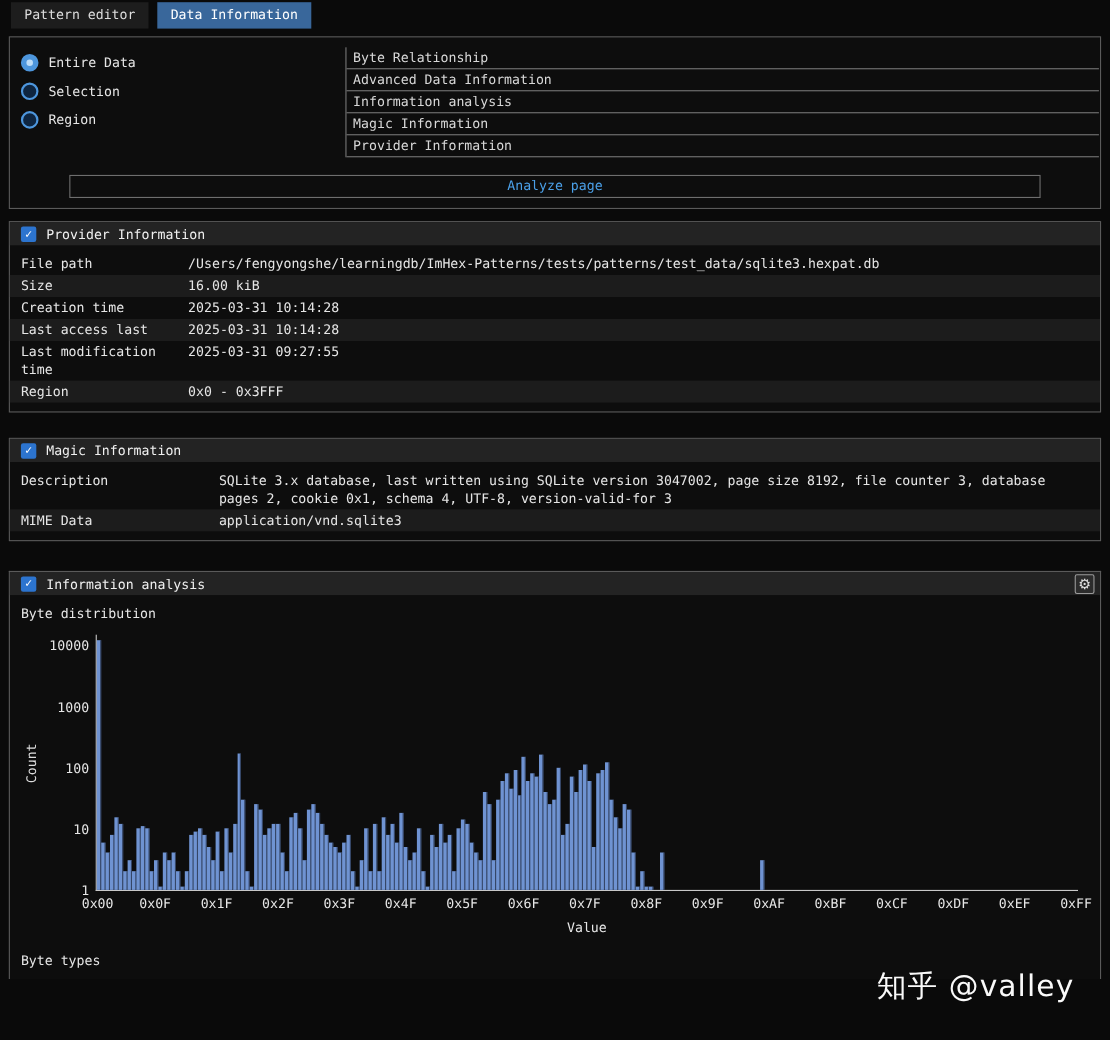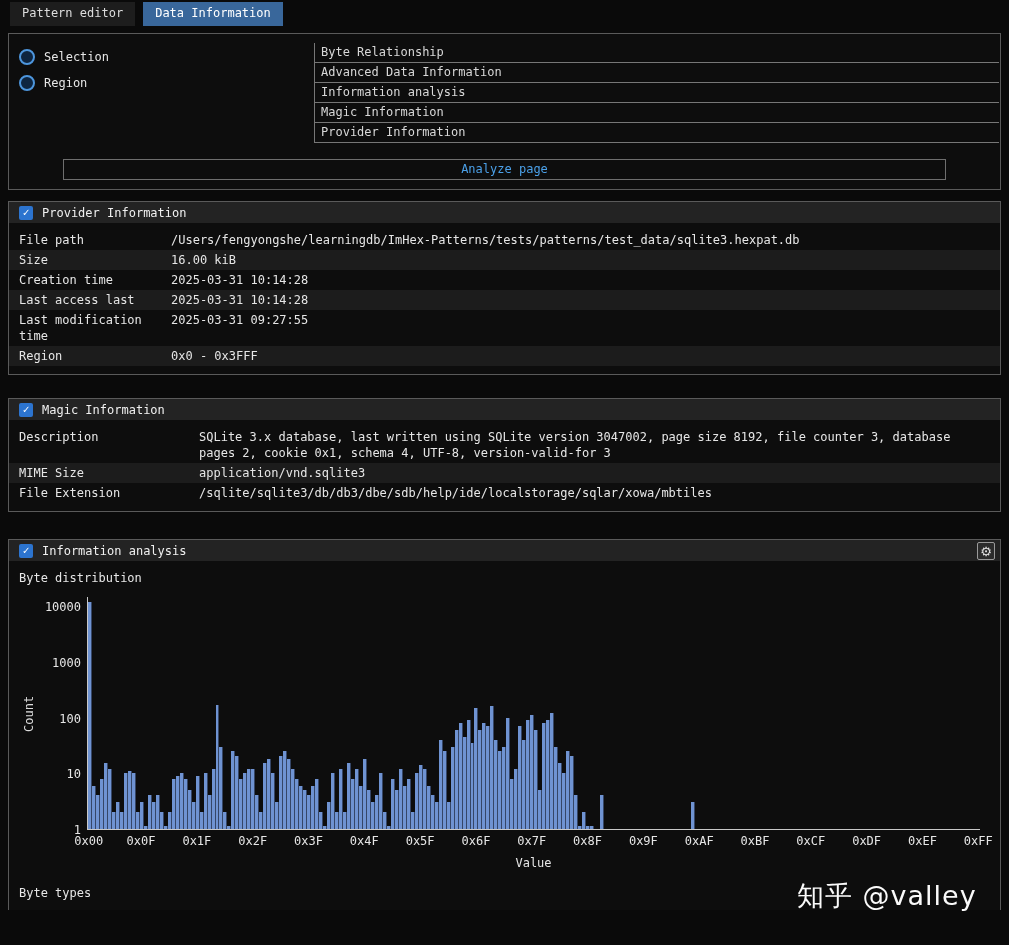--- a/index.html
+++ b/index.html
@@ -115,20 +115,24 @@
 
   <div class="tabbar">
     <div class="tab">Pattern editor</div>
     <div class="tab active">Data Information</div>
   </div>
 
   <section class="panel settings">
     <div class="settings-body">
       <div class="radio-col">
         <div class="radio-row">
+          <span class="radio selected"></span>
+          <span>Entire Data</span>
+        </div>
+        <div class="radio-row">
           <span class="radio"></span>
           <span>Selection</span>
         </div>
         <div class="radio-row">
           <span class="radio"></span>
           <span>Region</span>
         </div>
       </div>
       <div class="analyzer-list">
         <div class="analyzer-item">Byte Relationship</div>
@@ -182,26 +186,22 @@
           <span class="check">✓</span>
         </span>
       <span class="panel-title">Magic Information</span>
     </div>
     <div class="table">
       <div class="trow">
         <div class="tlabel m-label">Description</div>
         <div class="tvalue">SQLite 3.x database, last written using SQLite version 3047002, page size 8192, file counter 3, database pages 2, cookie 0x1, schema 4, UTF-8, version-valid-for 3</div>
       </div>
       <div class="trow">
-        <div class="tlabel m-label">MIME Size</div>
+        <div class="tlabel m-label">MIME Data</div>
         <div class="tvalue">application/vnd.sqlite3</div>
-      </div>
-      <div class="trow">
-        <div class="tlabel m-label">File Extension</div>
-        <div class="tvalue">/sqlite/sqlite3/db/db3/dbe/sdb/help/ide/localstorage/sqlar/xowa/mbtiles</div>
       </div>
     </div>
   </section>
 
   <section class="panel panel-analysis">
     <div class="panel-header">
       <span class="checkbox">
           <span class="check">✓</span>
         </span>
       <span class="panel-title">Information analysis</span>

